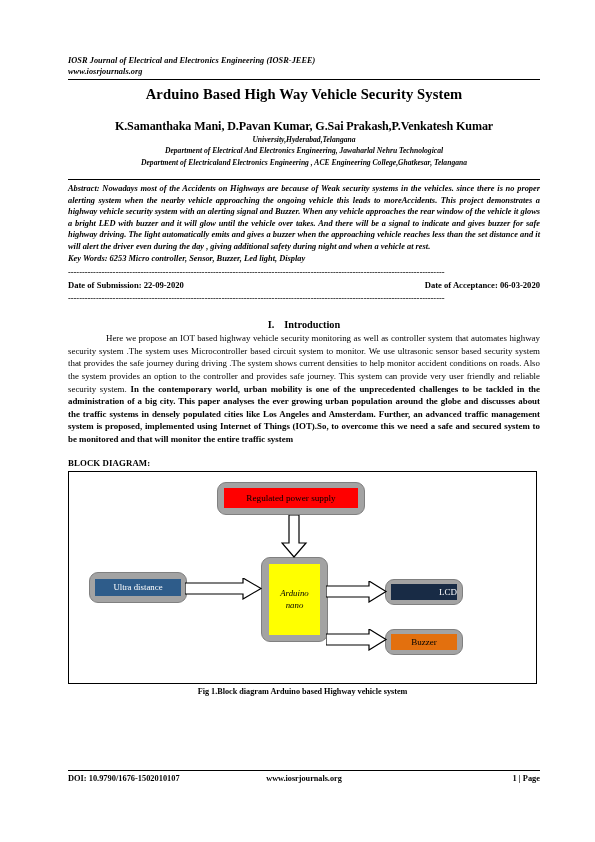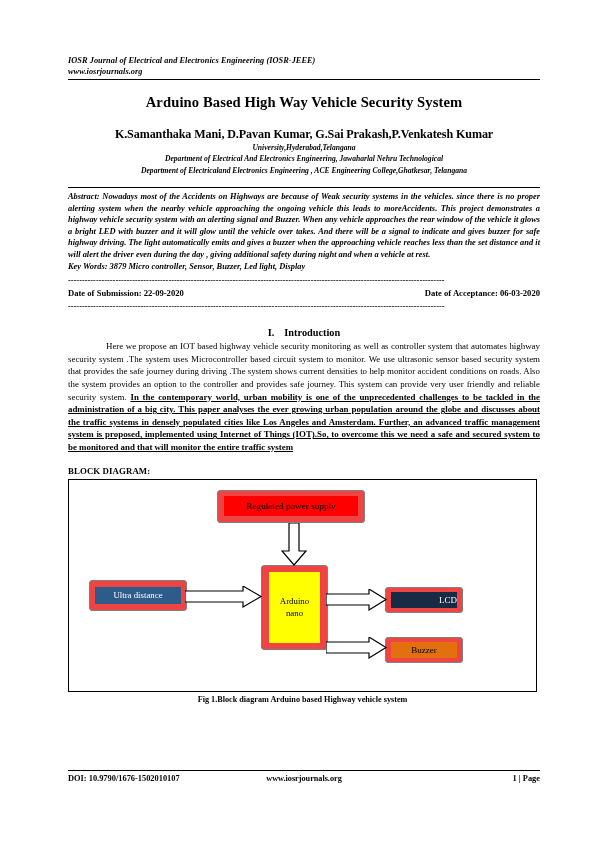--- a/index.html
+++ b/index.html
@@ -38,21 +38,21 @@
     border-bottom: 1.6px solid #000;
     margin-top: 1px;
     width: 472px;
   }
 
   
   .title {
     text-align: center;
     font-size: 14.6px;
     font-weight: bold;
-    margin-top: 14px;
+    margin-top: 6px;
     letter-spacing: 0.1px;
   }
   .authors {
     text-align: center;
     font-size: 12.1px;
     font-weight: bold;
     margin-top: 16px;
     letter-spacing: -0.1px;
   }
   .affil {
@@ -114,65 +114,65 @@
   }
   .section-head .numeral { margin-right: 10px; }
   .body-text {
     font-size: 8.9px;
     line-height: 12.6px;
     text-align: justify;
     width: 472px;
     margin-top: 2px;
   }
   .body-text .indent { display: inline-block; width: 38px; }
-  .body-text b { font-weight: bold; text-decoration: underline; }
+  .body-text b { font-weight: bold; }
 
   .block-label {
     font-size: 8.8px;
     font-weight: bold;
     margin-top: 12px;
     letter-spacing: 0.1px;
   }
 
   
   .diagram-frame {
     width: 469px;
     height: 213px;
     border: 1.3px solid #000;
     margin-top: 3px;
     position: relative;
     background: #fff;
     box-sizing: border-box;
   }
   .node {
     position: absolute;
-    background: #ef4444;
+    background: #a3a3a3;
     border: 1.3px solid #808080;
-    border-radius: 3px;
+    border-radius: 9px;
     box-sizing: border-box;
     display: flex;
     align-items: center;
     justify-content: center;
   }
   .node .chip {
     display: flex;
     align-items: center;
     justify-content: center;
     text-align: center;
     box-sizing: border-box;
     font-size: 9.2px;
     line-height: 12px;
   }
   .n-power { left: 148px; top: 10px; width: 148px; height: 33px; }
   .n-power .chip { width: 134px; height: 20px; background: #FF0000; color: #000; }
 
   .n-ultra { left: 20px; top: 100px; width: 98px; height: 31px; }
   .n-ultra .chip { width: 86px; height: 17px; background: #2E5C8A; color: #fff; font-size: 8.8px; }
 
-  .n-arduino { left: 192px; top: 85px; width: 67px; height: 85px; }
+  .n-arduino { left: 192px; top: 85px; width: 67px; height: 85px; font-style: italic; }
   .n-arduino .chip {
     width: 51px; height: 71px; background: #FFFF00; color: #000;
     flex-direction: column; font-size: 8.8px;
   }
 
   .n-lcd { left: 316px; top: 107px; width: 78px; height: 26px; }
   .n-lcd .chip { width: 66px; height: 16px; background: #182B45; color: #fff; font-size: 9px; padding-left: 48px; }
 
   .n-buzzer { left: 316px; top: 157px; width: 78px; height: 26px; }
   .n-buzzer .chip { width: 66px; height: 16px; background: #E3700E; color: #000; font-size: 9px; }
@@ -220,21 +220,21 @@
   <div class="rule-thick"></div>
 
   <div class="title">Arduino Based High Way Vehicle Security System</div>
   <div class="authors">K.Samanthaka Mani, D.Pavan Kumar, G.Sai Prakash,P.Venkatesh Kumar</div>
   <div class="affil">University,Hyderabad,Telangana</div>
   <div class="affil">Department of Electrical And Electronics Engineering, Jawaharlal Nehru Technological</div>
   <div class="affil">Department of Electricaland Electronics Engineering , ACE Engineering College,Ghatkesar, Telangana</div>
 
   <div class="abs-rule"></div>
   <div class="abstract">Abstract: Nowadays most of the Accidents on Highways are because of Weak security systems in the vehicles. since there is no proper alerting system when the nearby vehicle approaching the ongoing vehicle this leads to moreAccidents. This project demonstrates a highway vehicle security system with an alerting signal and Buzzer. When any vehicle approaches the rear window of the vehicle it glows a bright LED with buzzer and it  will glow until the vehicle over takes. And there will be a signal to indicate and gives buzzer for safe highway driving. The light automatically emits and gives a buzzer when the approaching vehicle reaches less than the set distance and it will alert the driver even during the day , giving additional safety during night and when a vehicle at rest.</div>
-  <div class="keywords">Key Words: 3879 Micro controller, Sensor, Buzzer, Led light, Display</div>
+  <div class="keywords">Key Words: 6253 Micro controller, Sensor, Buzzer, Led light, Display</div>
   <div class="dash-rule">---------------------------------------------------------------------------------------------------------------------------------------</div>
   <div class="dates">
     <span>Date of Submission: 22-09-2020</span>
     <span>Date of Acceptance: 06-03-2020</span>
   </div>
   <div class="dash-rule">---------------------------------------------------------------------------------------------------------------------------------------</div>
 
   <div class="section-head">
     <span class="numeral">I.</span><span>Introduction</span>
   </div>

